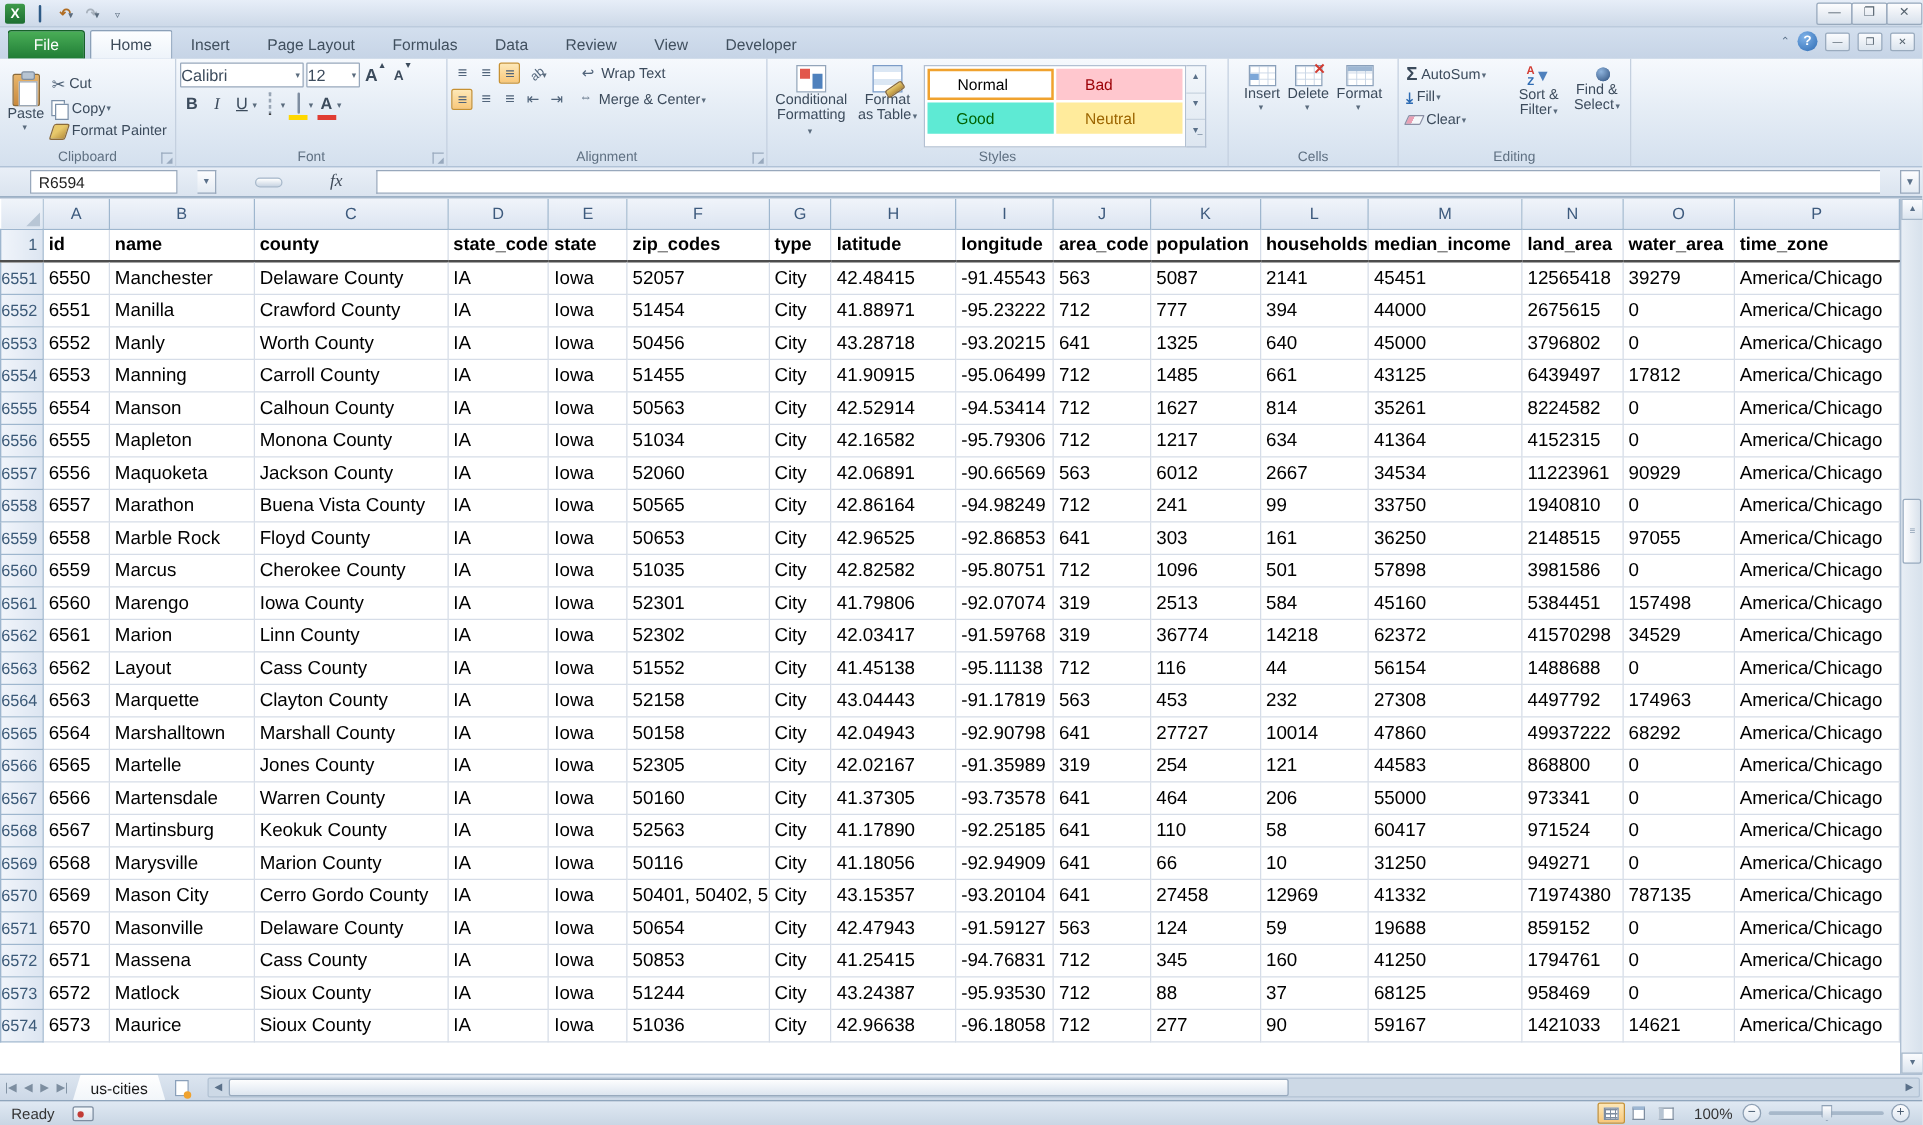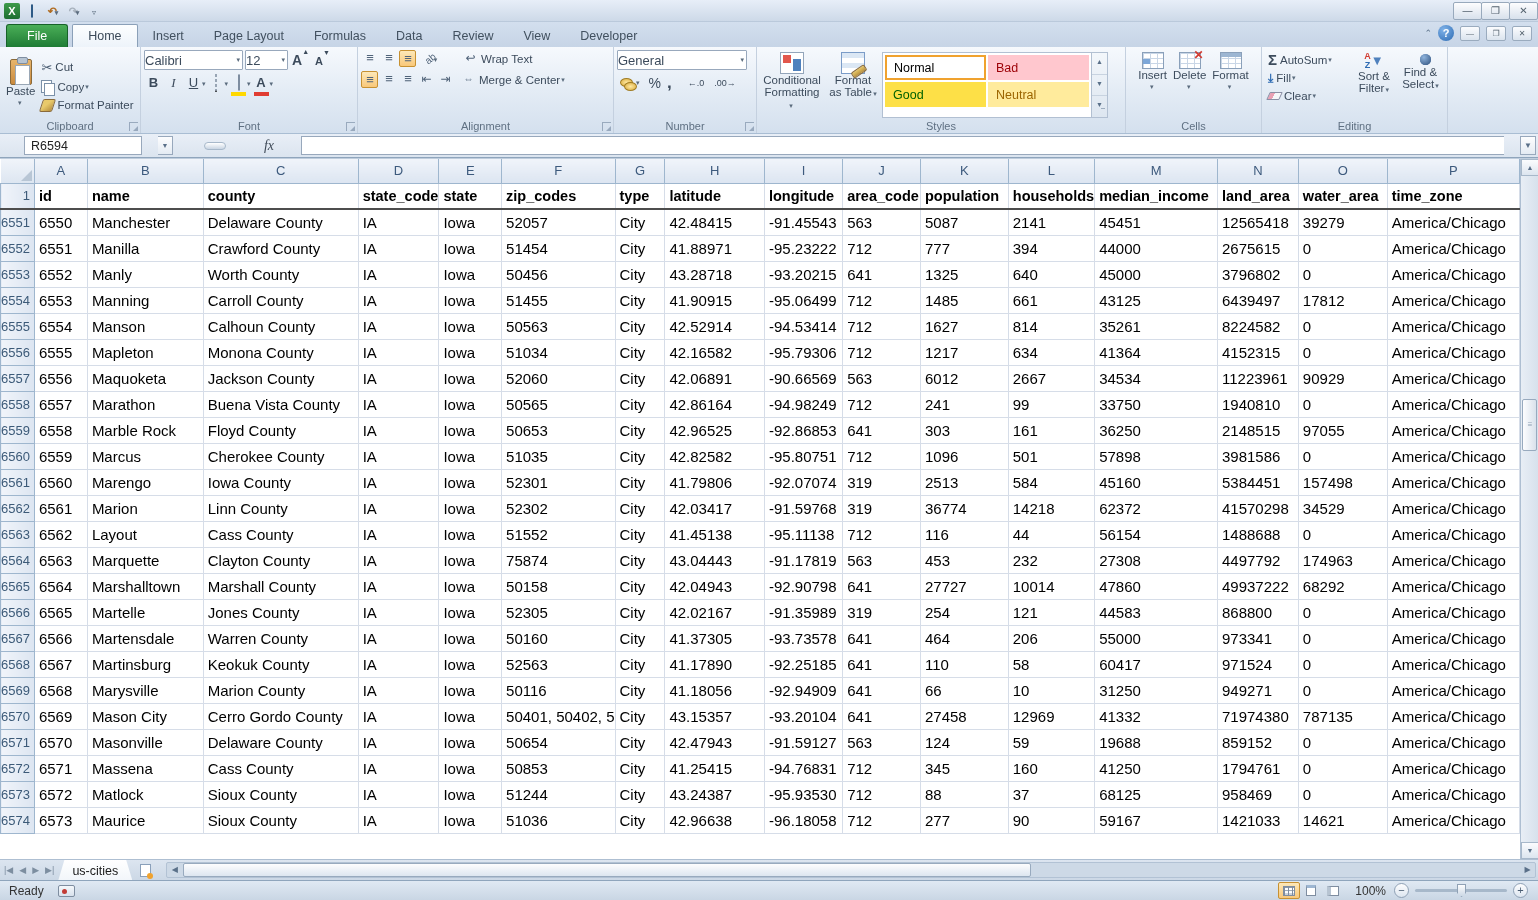--- a/index.html
+++ b/index.html
@@ -65,21 +65,21 @@
 .ic-coins::before,.ic-coins::after{content:"";position:absolute;width:11px;height:7px;border-radius:50%;background:radial-gradient(#ffe9a0,#d9a93c);border:1px solid #a07c22}
 .ic-coins::after{left:4px;top:4px}
 .decbtn{font-size:9px;color:#3c4b5c;border-radius:2px;padding:1px 2px;line-height:9px;text-align:center}
 
 .ic-cf{width:24px;height:22px;background:#fff;border:1px solid #93a5ba;position:relative}
 .ic-cf::before{content:"";position:absolute;left:2px;top:2px;width:8px;height:8px;background:#e2574c}
 .ic-cf::after{content:"";position:absolute;right:2px;top:6px;width:8px;height:12px;background:#4f81bd}
 .ic-fat{width:24px;height:22px;background:repeating-linear-gradient(#dbe7f4 0 5px,#ffffff 5px 10px);border:1px solid #7b9cc8;position:relative}
 .ic-fat::after{content:"";position:absolute;right:-3px;bottom:-2px;width:14px;height:5px;background:linear-gradient(#e8c96b,#b78f3e);border:1px solid #8a6a3a;transform:rotate(-35deg);border-radius:2px}
 .gallery{display:grid;grid-template-columns:101px 101px;grid-auto-rows:25px;gap:2px;background:#fff;border:1px solid #b2c0d2;padding:2px}
-.gcell{font-size:12.5px;display:flex;align-items:center;padding-left:7px;border:1px solid transparent}
+.gcell{font-size:12.5px;display:flex;align-items:center;padding-left:22px;border:1px solid transparent}
 .gscroll{width:16px;display:flex;flex-direction:column;border:1px solid #b2c0d2;border-left:none;background:linear-gradient(#f3f7fb,#dde6f0)}
 .gscroll span{flex:1;text-align:center;font-size:7px;color:#5a7089;line-height:18px;border-bottom:1px solid #c8d3e0}
 
 .ic-grid{width:22px;height:17px;background:#fff;border:1px solid #8aa0ba;position:relative;background-image:linear-gradient(#c9d6e6 1px,transparent 1px),linear-gradient(90deg,#c9d6e6 1px,transparent 1px);background-size:7px 5px}
 .ic-grid .ov{position:absolute;font-size:12px;font-weight:bold;right:-4px;top:-4px}
 .ins .cellfill{position:absolute;left:0;top:6px;width:7px;height:5px;background:#7da7d8}
 .del .ov{color:#d23c32}
 .fmt::after{content:"";position:absolute;left:0;top:0;right:0;height:4px;background:#9db6d2}
 
 .sigma{font-size:15px;font-weight:bold;color:#3c4b5c;line-height:13px}
@@ -263,55 +263,37 @@
         <span class="sbtn" style="margin-left:2px">
             <span class="al" style="width:15px;height:13px;line-height:12px;font-size:10px">⇔</span>
             <span>Merge &amp; Center</span>
             <span class="dd">▾</span>
           </span>
       </div>
       <div class="grplabel">Alignment</div>
       <span class="launch"></span>
     </div>
 
-    <div class="grp" style="width:143px">
-      <div class="combo" style="width:130px">
-          <span>General</span>
-          <span class="dd">▾</span>
-        </div>
-      <div class="row" style="margin-top:5px;gap:6px">
-        <span class="sbtn">
-            <span class="ic-coins"></span>
-            <span class="dd">▾</span>
-          </span>
-        <span style="font-size:14px">%</span>
-        <span style="font-size:17px;font-weight:bold;line-height:10px">,</span>
-        <span class="decbtn" style="margin-left:8px">←.0</span>
-        <span class="decbtn">.00→</span>
-      </div>
-      <div class="grplabel">Number</div>
-      <span class="launch"></span>
-    </div>
 
     <div class="grp" style="width:369px;display:flex">
       <div class="bigbtn" style="width:64px">
         <span class="ic-cf"></span>
         <span>Conditional</span>
         <span><span>Formatting</span> <span class="dd">▾</span></span>
       </div>
       <div class="bigbtn" style="width:58px">
         <span class="ic-fat"></span>
         <span>Format</span>
         <span><span>as Table</span> <span class="dd">▾</span></span>
       </div>
       <div style="display:flex;margin-top:2px">
         <div class="gallery" id="style-gallery">
             <div class="gcell" style="background: rgb(255, 255, 255); color: rgb(0, 0, 0); border: 2px solid rgb(240, 162, 46);">Normal</div>
             <div class="gcell" style="background: rgb(255, 199, 206); color: rgb(156, 0, 6);">Bad</div>
-            <div class="gcell" style="background: #fde047; color: rgb(0, 97, 0);">Good</div>
+            <div class="gcell" style="background: #5eead4; color: rgb(0, 97, 0);">Good</div>
             <div class="gcell" style="background: rgb(255, 235, 156); color: rgb(156, 101, 0);">Neutral</div>
           </div>
         <div class="gscroll">
           <span>▲</span>
           <span>▼</span>
           <span style="border-bottom:none">▼̲</span>
         </div>
       </div>
       <div class="grplabel">Styles</div>
     </div>
@@ -695,21 +677,21 @@
             <td class="cell">0</td>
             <td class="cell">America/Chicago</td>
           </tr>
           <tr>
             <td class="gut">6564</td>
             <td class="cell">6563</td>
             <td class="cell">Marquette</td>
             <td class="cell">Clayton County</td>
             <td class="cell">IA</td>
             <td class="cell">Iowa</td>
-            <td class="cell">75874</td>
+            <td class="cell">52158</td>
             <td class="cell">City</td>
             <td class="cell">43.04443</td>
             <td class="cell">-91.17819</td>
             <td class="cell">563</td>
             <td class="cell">453</td>
             <td class="cell">232</td>
             <td class="cell">27308</td>
             <td class="cell">4497792</td>
             <td class="cell">174963</td>
             <td class="cell">America/Chicago</td>

